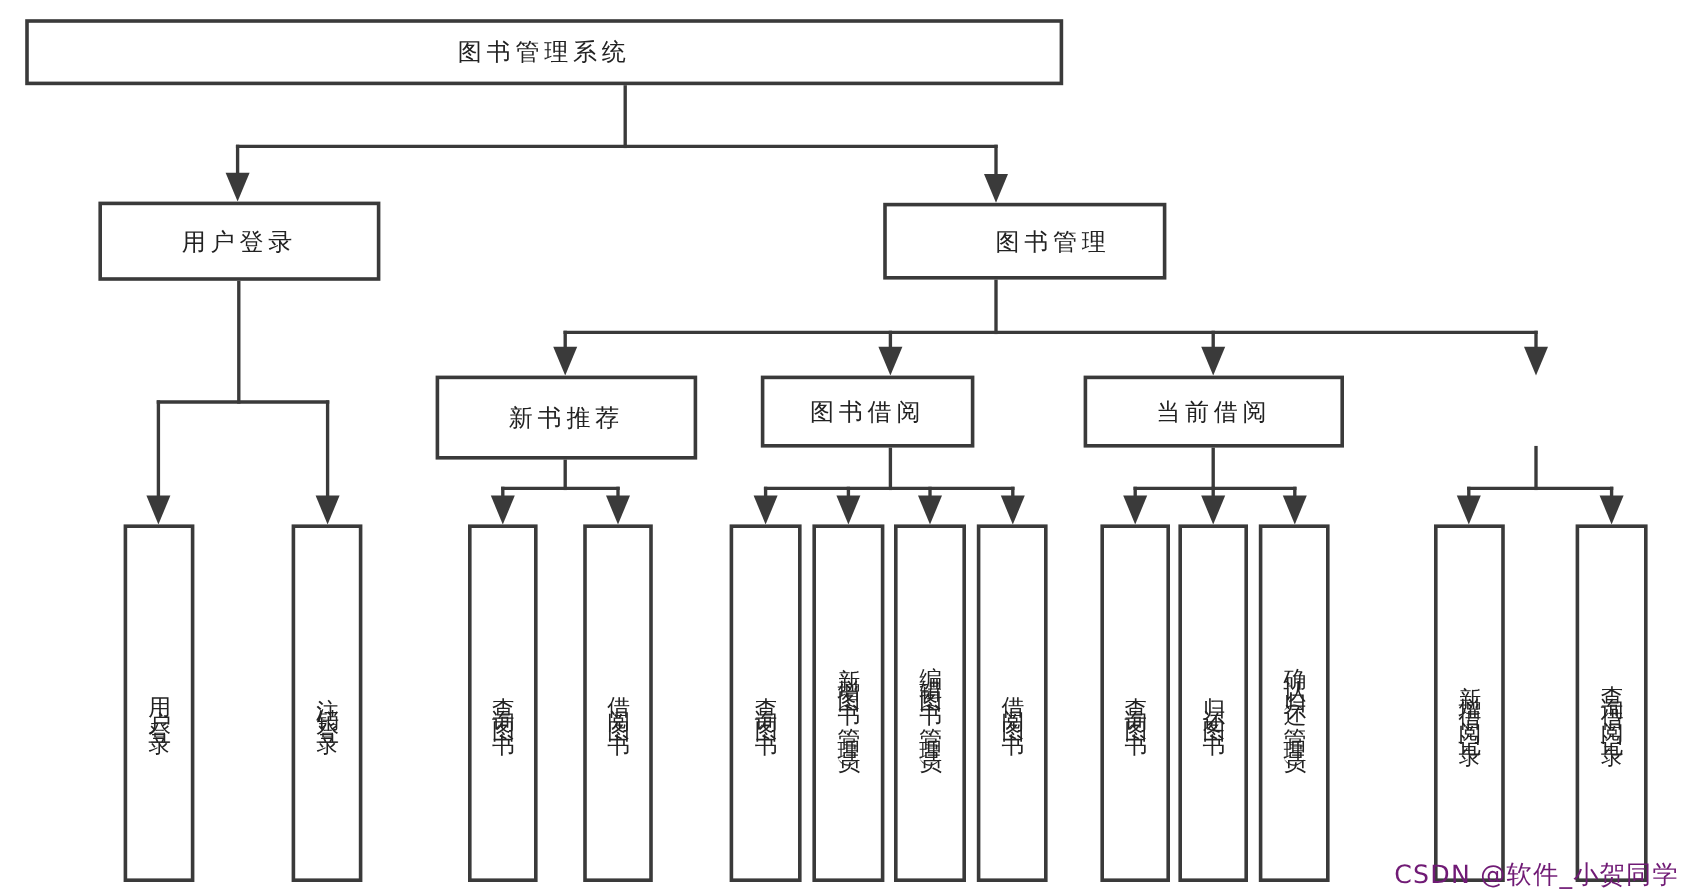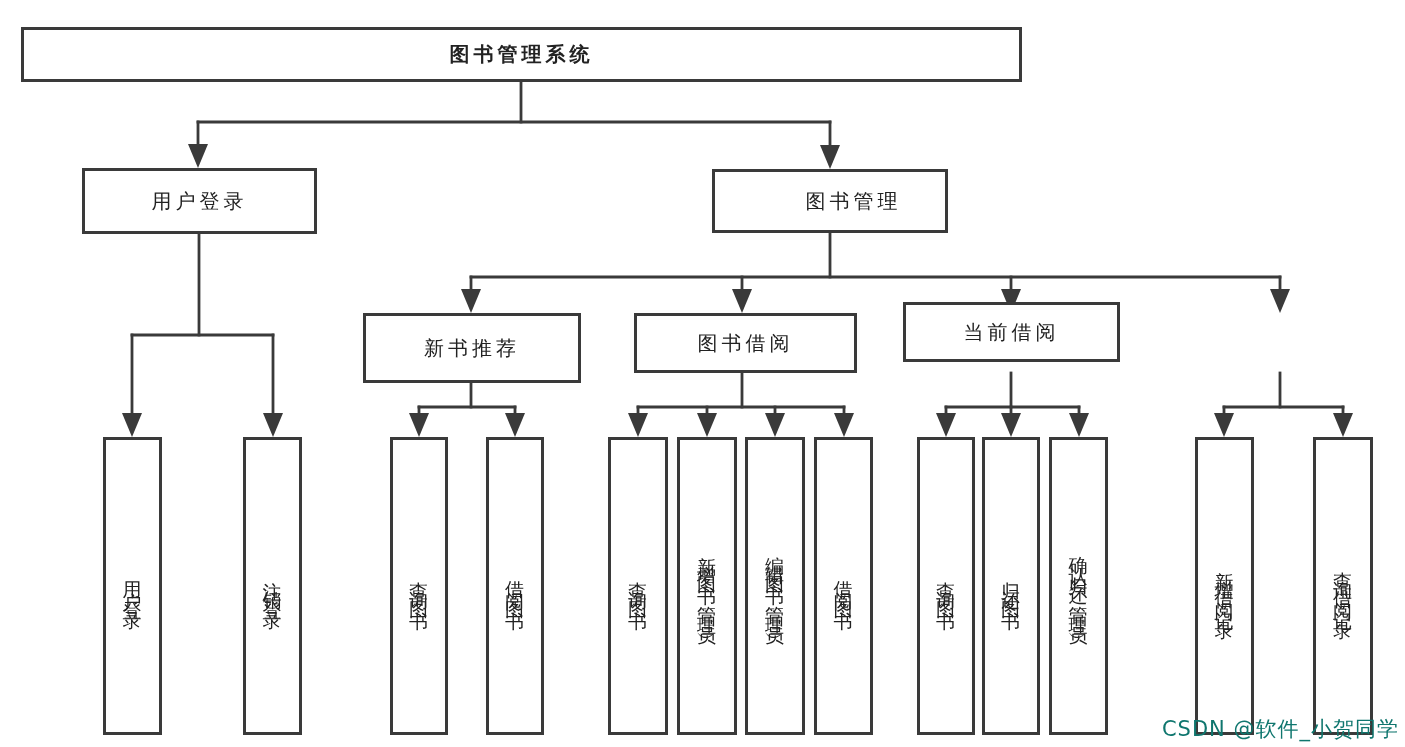--- a/index.html
+++ b/index.html
@@ -52,21 +52,21 @@
     line-height: 1;
     color: #222222;
   }
   .watermark {
     position: absolute;
     right: 6px;
     bottom: 4px;
     z-index: 3;
     font-size: 21px;
     letter-spacing: 1px;
-    color: #0f766e;
+    color: #701a75;
     white-space: nowrap;
   }
 </style>
 </head>
 <body>
 
 <div class="canvas">
 
   <svg class="connectors" viewBox="0 0 1405 747" xmlns="http://www.w3.org/2000/svg">
       <line x1="521" y1="68" x2="521" y2="122" stroke="#3a3a3a" stroke-width="2.8" stroke-linecap="square"></line>
@@ -116,38 +116,38 @@
       <line x1="1079" y1="407" x2="1079" y2="417" stroke="#3a3a3a" stroke-width="2.8" stroke-linecap="square"></line>
       <polygon points="1069,413 1089,413 1079,437" fill="#3a3a3a"></polygon>
       <line x1="1280" y1="373" x2="1280" y2="407" stroke="#3a3a3a" stroke-width="2.8" stroke-linecap="square"></line>
       <line x1="1224" y1="407" x2="1343" y2="407" stroke="#3a3a3a" stroke-width="2.8" stroke-linecap="square"></line>
       <line x1="1224" y1="407" x2="1224" y2="417" stroke="#3a3a3a" stroke-width="2.8" stroke-linecap="square"></line>
       <polygon points="1214,413 1234,413 1224,437" fill="#3a3a3a"></polygon>
       <line x1="1343" y1="407" x2="1343" y2="417" stroke="#3a3a3a" stroke-width="2.8" stroke-linecap="square"></line>
       <polygon points="1333,413 1353,413 1343,437" fill="#3a3a3a"></polygon>
     </svg>
 
-  <div class="node hnode" style="left:21px; top:27px; width:1001px; height:55px;font-weight:bold;">
+  <div class="node hnode" style="left:21px; top:16px; width:865px; height:55px;">
     <span>图书管理系统</span>
   </div>
 
   <div class="node hnode" style="left:82px; top:168px; width:235px; height:66px;">
     <span>用户登录</span>
   </div>
-  <div class="node hnode" style="left:712px; top:169px; width:236px; height:64px;padding-left:47px;">
+  <div class="node hnode" style="left:736px; top:169px; width:236px; height:64px;padding-left:47px;">
     <span>图书管理</span>
   </div>
 
   <div class="node hnode" style="left:363px; top:313px; width:218px; height:70px;">
     <span>新书推荐</span>
   </div>
-  <div class="node hnode" style="left:634px; top:313px; width:223px; height:60px;">
+  <div class="node hnode" style="left:634px; top:313px; width:178px; height:60px;">
     <span>图书借阅</span>
   </div>
-  <div class="node hnode" style="left:903px; top:302px; width:217px; height:60px;text-align:center;">
+  <div class="node hnode" style="left:903px; top:313px; width:217px; height:60px;text-align:center;">
     <span>当前借阅</span>
   </div>
 
   <div class="node vnode" style="left:103px; width:59px;">
     <span>用户登录</span>
   </div>
   <div class="node vnode" style="left:243px; width:59px;">
     <span>注销登录</span>
   </div>
 

